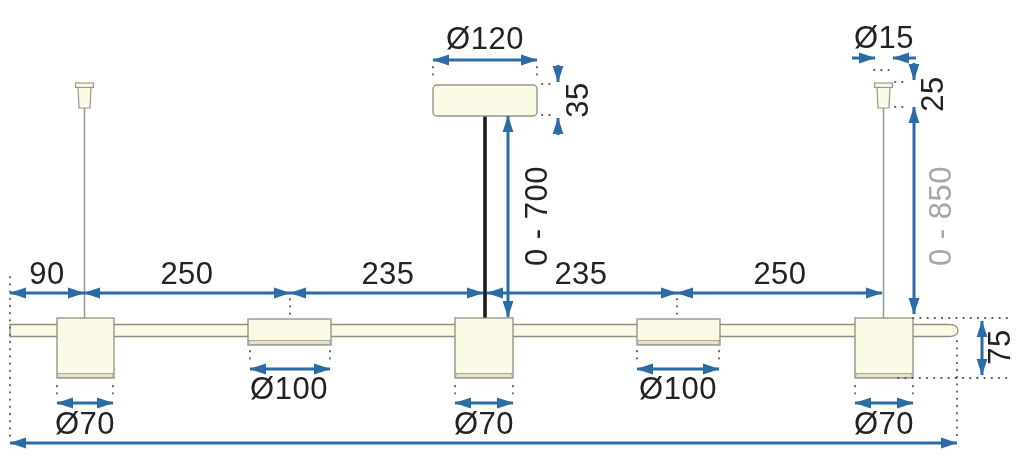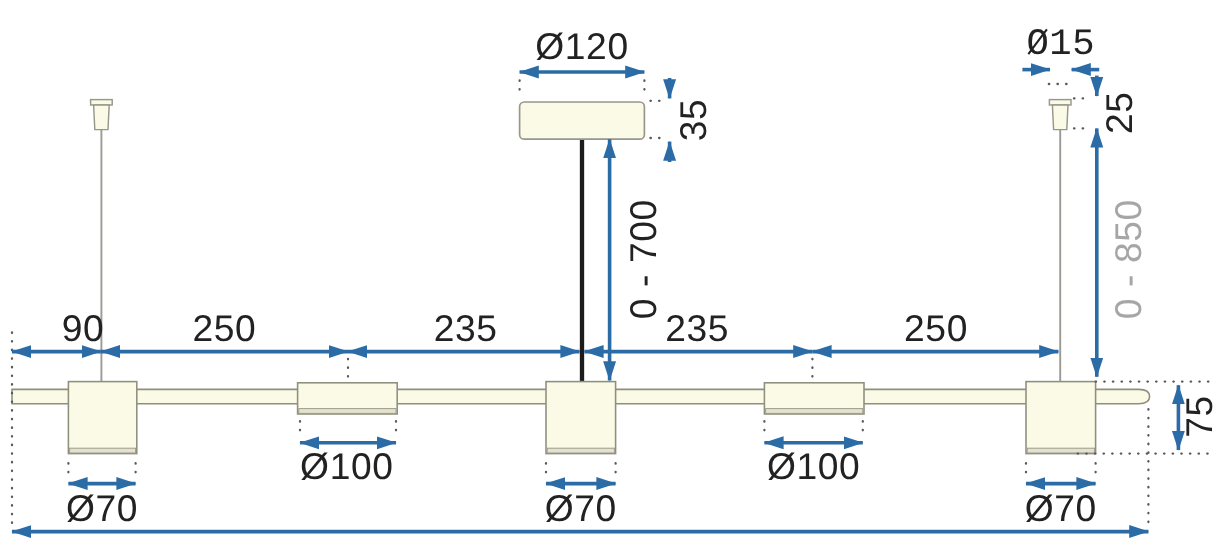--- a/index.html
+++ b/index.html
@@ -136,29 +136,29 @@
 
       <line x1="57" y1="383" x2="113" y2="383" marker-start="url(#ah)" marker-end="url(#ah)"></line>
       <line x1="455" y1="383" x2="513" y2="383" marker-start="url(#ah)" marker-end="url(#ah)"></line>
       <line x1="855" y1="383" x2="913" y2="383" marker-start="url(#ah)" marker-end="url(#ah)"></line>
 
       <line x1="10" y1="423" x2="957" y2="423" marker-start="url(#ah)" marker-end="url(#ah)"></line>
     </g>
   </svg>
 
   <div class="lbl" style="left:420px;top:3px;width:130px;">Ø120</div>
-  <div class="lbl" style="left:834px;top:2px;width:100px;font-family:Liberation Mono, monospace;">Ø15</div>
+  <div class="lbl" style="left:834px;top:2px;width:100px;">Ø15</div>
 
   <div class="lbl rot" style="left:548px;top:64px;width:60px;">35</div>
   <div class="lbl rot" style="left:903px;top:58px;width:60px;">25</div>
   <div class="lbl rot" style="left:457px;top:180px;width:160px;">0 - 700</div>
   <div class="lbl rot gray" style="left:861px;top:180px;width:160px;">0 - 850</div>
   <div class="lbl rot" style="left:970px;top:311px;width:60px;">75</div>
 
-  <div class="lbl" style="left:7px;top:238px;width:80px;text-align:right;">90</div>
+  <div class="lbl" style="left:7px;top:238px;width:80px;">90</div>
   <div class="lbl" style="left:137px;top:238px;width:100px;">250</div>
   <div class="lbl" style="left:338px;top:238px;width:100px;">235</div>
   <div class="lbl" style="left:531px;top:238px;width:100px;">235</div>
   <div class="lbl" style="left:730px;top:238px;width:100px;">250</div>
 
   <div class="lbl" style="left:234px;top:353px;width:110px;">Ø100</div>
   <div class="lbl" style="left:623px;top:353px;width:110px;">Ø100</div>
 
   <div class="lbl" style="left:35px;top:388px;width:100px;">Ø70</div>
   <div class="lbl" style="left:434px;top:388px;width:100px;">Ø70</div>

